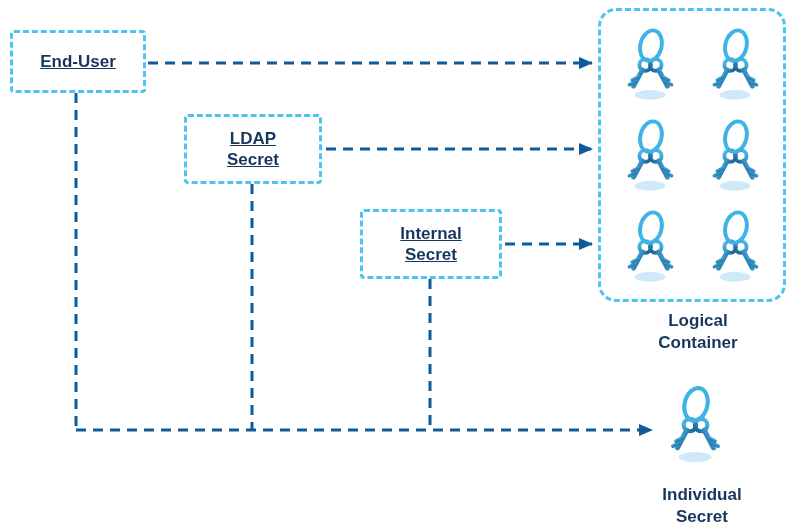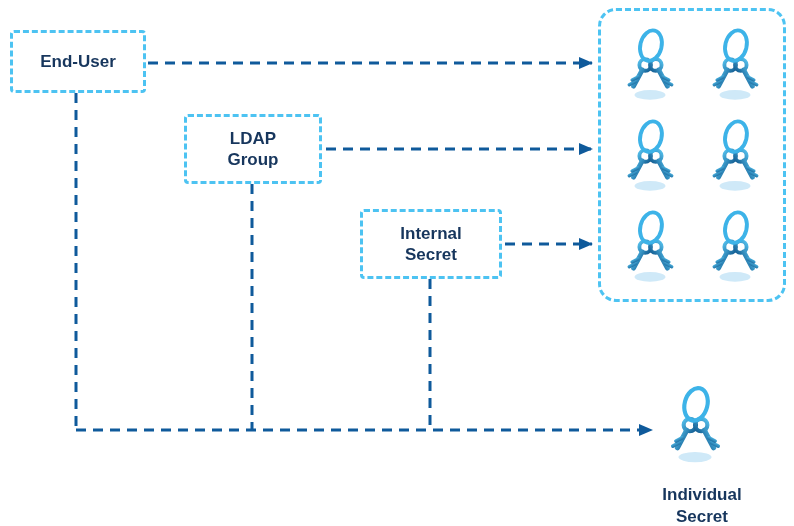--- a/index.html
+++ b/index.html
@@ -10,21 +10,21 @@
   .wires{position:absolute;left:0;top:0;width:794px;height:526px;}
   .wire{
     stroke:var(--connector,#0f5a9b);
     stroke-width:3;fill:none;stroke-dasharray:10 7;
   }
   .node{
     position:absolute;box-sizing:border-box;
     border:3px dashed var(--box-border,#4dc3f2);border-radius:4px;
     display:flex;align-items:center;justify-content:center;
     font-weight:bold;font-size:17px;line-height:1.25;
-    color:var(--text,#17365d);text-align:center;background:#fff;
+    color:var(--text,#17365d);text-align:center;background:#fff;text-decoration:underline;
   }
   .node.narrow span{display:inline-block;max-width:76px;}
   .container-box{
     position:absolute;left:598px;top:8px;width:188px;height:294px;
     box-sizing:border-box;border:3px dashed var(--box-border,#4dc3f2);
     border-radius:18px;background:#fff;
   }
   .key-grid{
     display:grid;grid-template-columns:1fr 1fr;grid-template-rows:1fr 1fr 1fr;
     width:100%;height:100%;box-sizing:border-box;padding:8px 6px;
@@ -90,21 +90,21 @@
     <path class="wire" d="M252 184 V430"></path>
     <path class="wire" d="M430 279 V430"></path>
     <path class="wire" d="M76 430 H652" marker-end="url(#arrowhead)"></path>
   </svg>
 
   <div class="node" style="left:10px;top:30px;width:136px;height:63px;">
     <span>End-User</span>
   </div>
 
   <div class="node narrow" style="left:184px;top:114px;width:138px;height:70px;">
-    <span>LDAP Group</span>
+    <span>LDAP Secret</span>
   </div>
 
   <div class="node narrow" style="left:360px;top:209px;width:142px;height:70px;">
     <span>Internal Secret</span>
   </div>
 
   <div class="container-box">
     <div class="key-grid">
     <svg viewBox="0 0 60 80">
       <use href="#key-icon" xlink:href="#key-icon"></use>
@@ -124,20 +124,21 @@
 
     <svg viewBox="0 0 60 80">
       <use href="#key-icon" xlink:href="#key-icon"></use>
     </svg>
 
     <svg viewBox="0 0 60 80">
       <use href="#key-icon" xlink:href="#key-icon"></use>
     </svg>
   </div>
   </div>
+  <div class="caption caption-container">Logical Container</div>
 
   <div class="individual-key">
     <svg viewBox="0 0 60 80">
       <use href="#key-icon" xlink:href="#key-icon"></use>
     </svg>
   </div>
   <div class="caption caption-individual">Individual Secret</div>
 
 </div>
 

